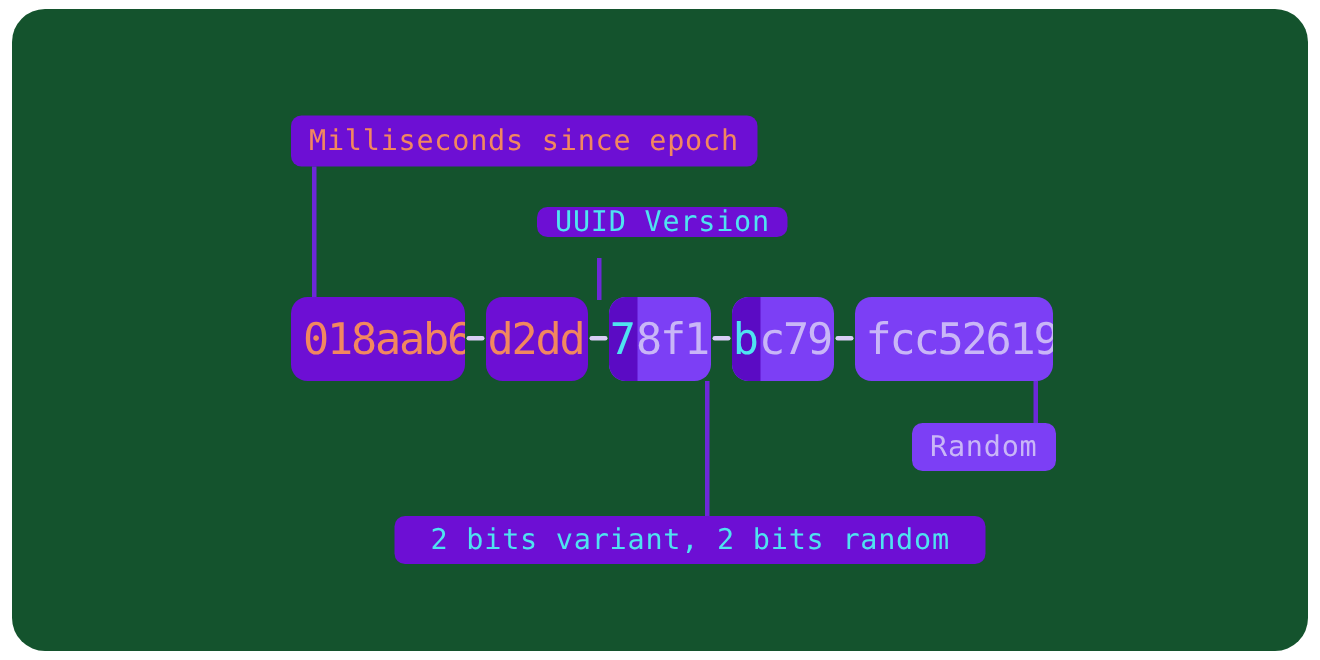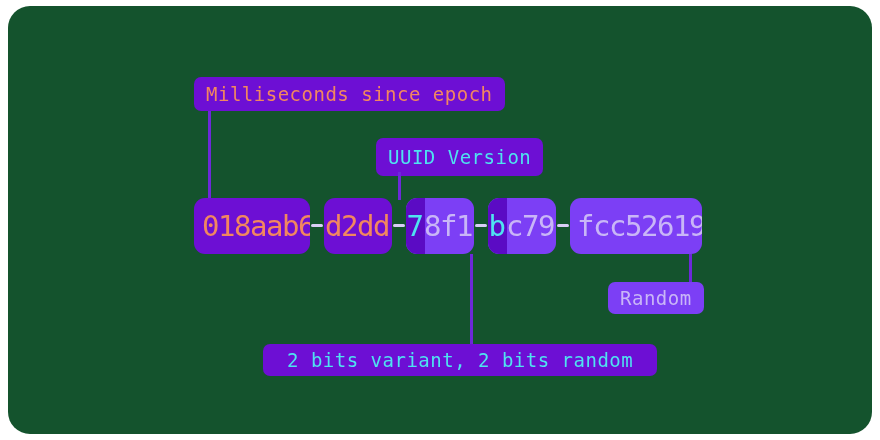--- a/index.html
+++ b/index.html
@@ -105,21 +105,21 @@
 </head>
 <body>
 
 <div id="diagram-card">
 
   <div class="callout dark salmon-text" id="callout-milliseconds" style="left:186px; top:71px; height:34px; padding:0 12px; font-size:19px;">
     <span>Milliseconds since epoch</span>
   </div>
   <div class="connector v" style="left:200px; top:105px; height:89px;"></div>
 
-  <div class="callout dark cyan-text" id="callout-uuid-version" style="left:368px; top:132px; height:38px; padding:0 12px; font-size:19px;text-align:right;">
+  <div class="callout dark cyan-text" id="callout-uuid-version" style="left:350px; top:132px; height:20px; padding:0 12px; font-size:19px;text-align:right;">
     <span>UUID Version</span>
   </div>
   <div class="connector v" style="left:390px; top:166px; height:28px;"></div>
 
   <div id="uuid-row">
 
     <div class="seg dark" style="left:0px; width:116px; padding-left:9px;">
       <span class="chars">
         <span class="ch salmon" style="width:16px;">0</span>
         <span class="ch salmon" style="width:16px;">1</span>

